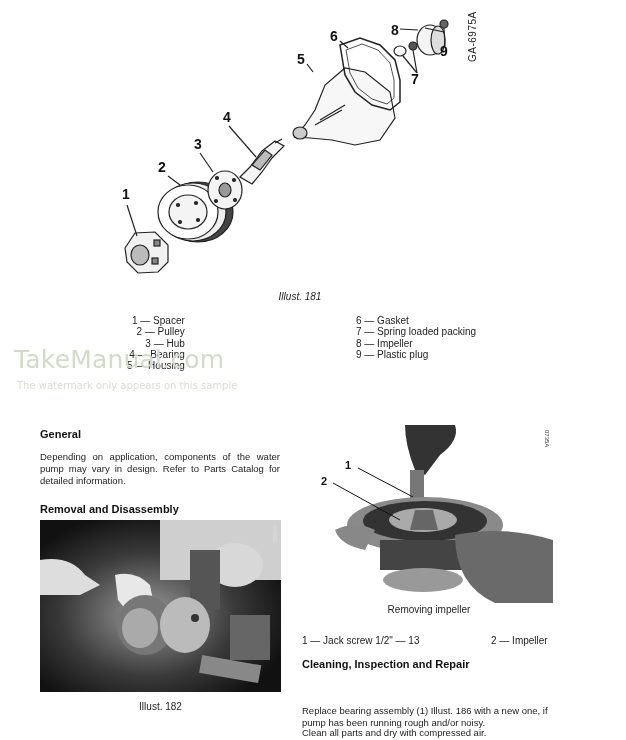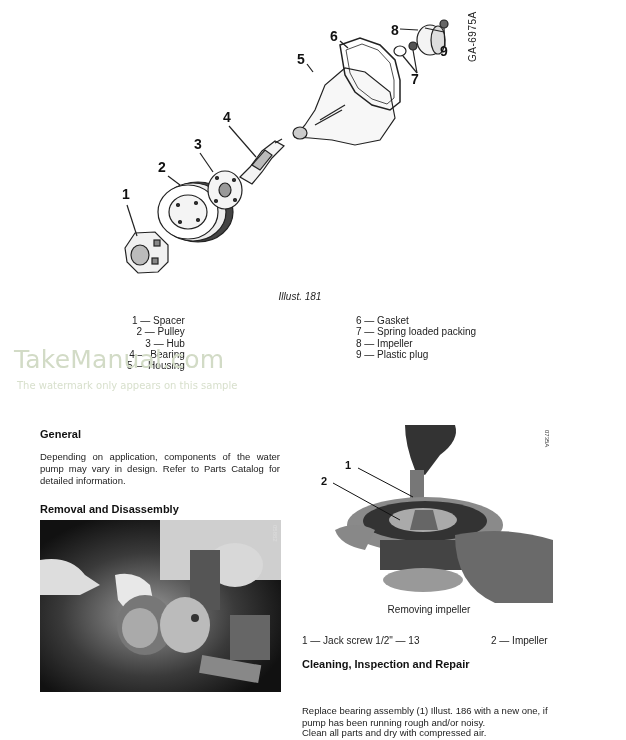--- a/index.html
+++ b/index.html
@@ -161,20 +161,21 @@
     <ellipse cx="100" cy="108" rx="18" ry="20" fill="#aaa"></ellipse>
     <ellipse cx="145" cy="105" rx="25" ry="28" fill="#bbb"></ellipse>
     <circle cx="155" cy="98" r="4" fill="#333"></circle>
     <rect x="160" y="140" width="60" height="18" fill="#888" transform="rotate(10 190 150)"></rect>
     <rect x="190" y="95" width="40" height="45" fill="#666"></rect>
   </svg>
   <span class="photo-id" style="left:238px;top:5px;">05882</span>
 </div>
 
 <div class="abs caption" style="left:40px;top:700px;width:241px;">
+  <div>Illust. 182</div>
 </div>
 
 <div class="abs photo" style="left:305px;top:425px;width:248px;height:178px;">
   <svg width="248" height="178" viewBox="0 0 248 178">
     <rect width="248" height="178" fill="#fff"></rect>
 
     <path d="M100,0 L150,0 Q155,15 135,30 L120,50 L110,45 Q100,20 100,0 Z" fill="#333"></path>
     <rect x="105" y="45" width="14" height="40" fill="#777"></rect>
 
     <ellipse cx="120" cy="100" rx="78" ry="28" fill="#8a8a8a"></ellipse>

